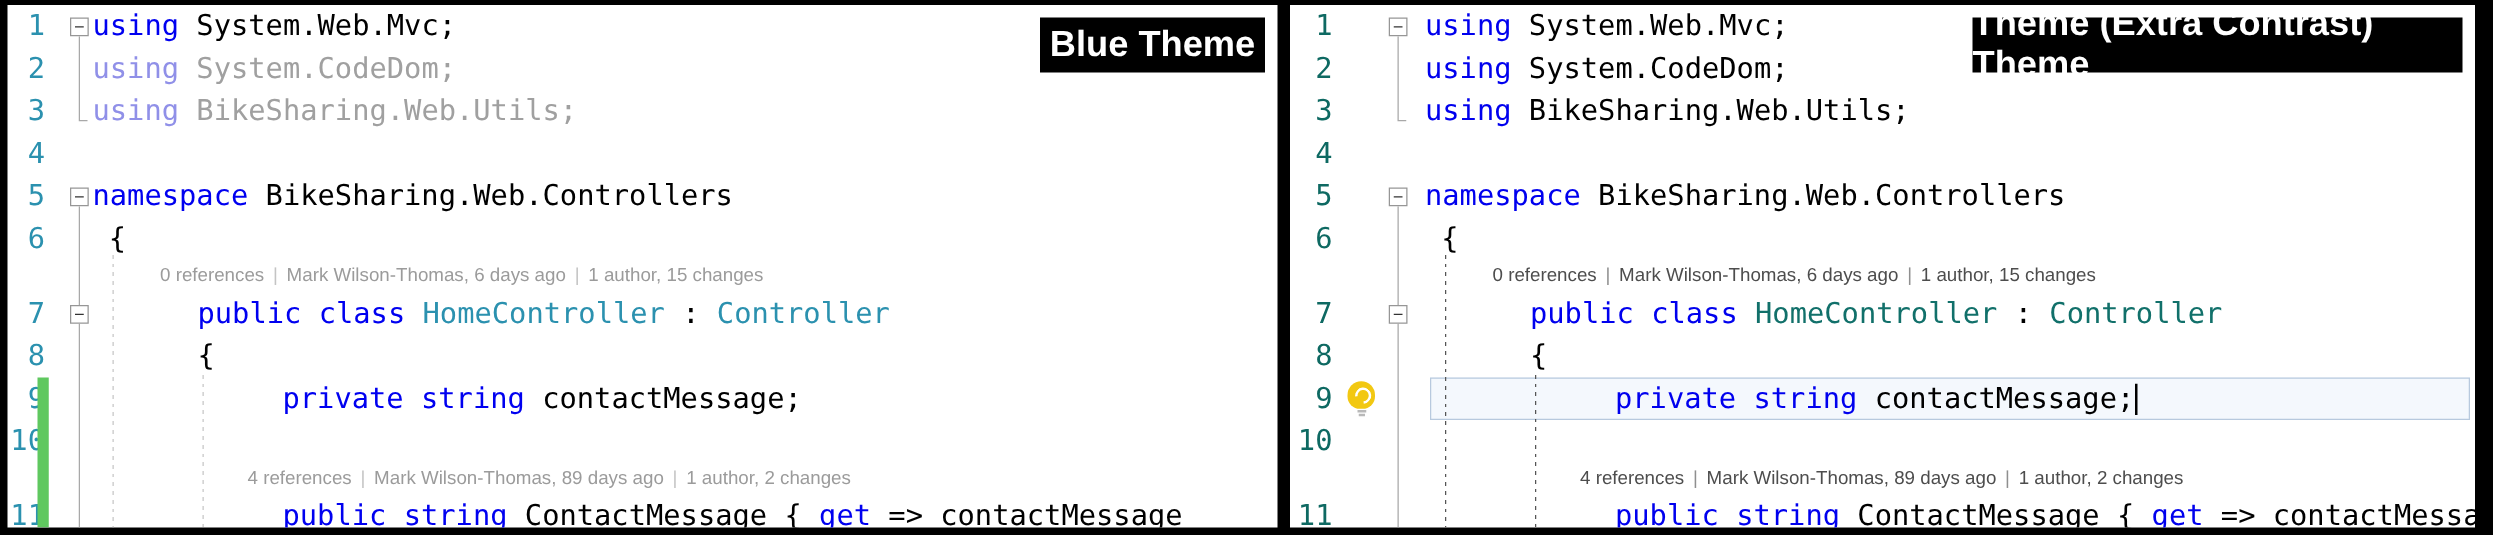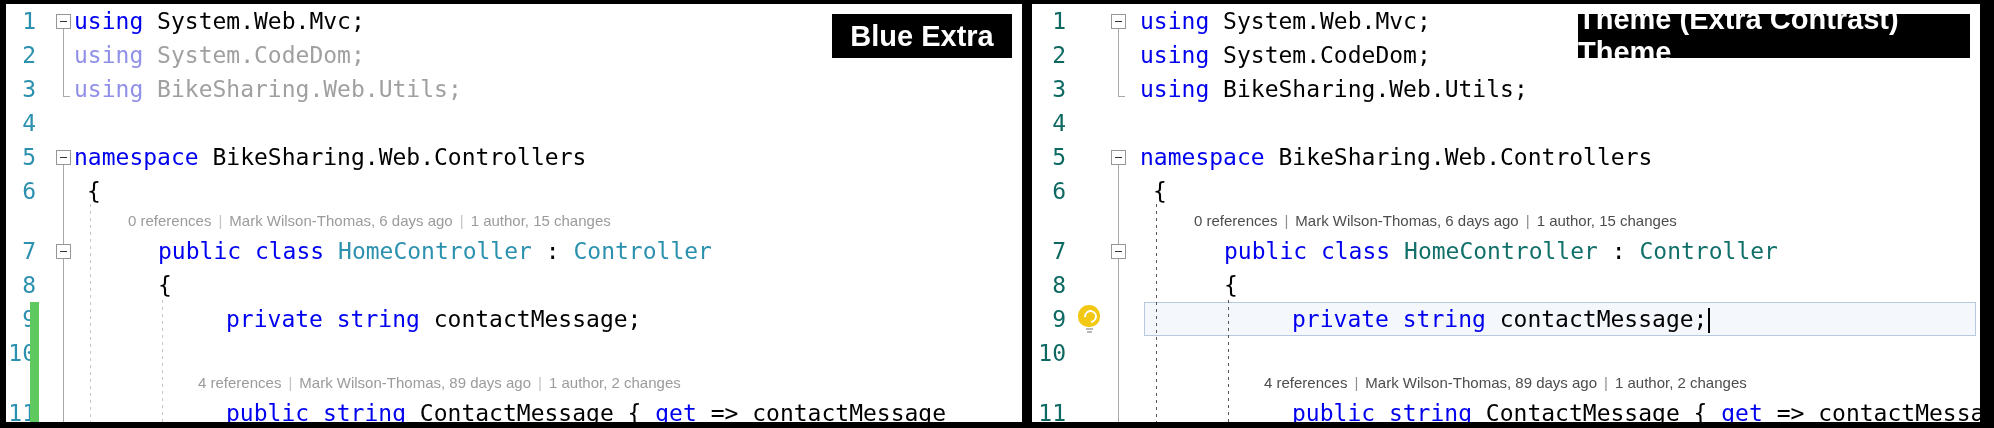--- a/index.html
+++ b/index.html
@@ -31,21 +31,21 @@
   .bulb-filament{position:absolute;left:6px;top:5px;width:9px;height:9px;border:2px solid #fff;
         border-radius:50%;border-bottom-color:transparent;transform:rotate(40deg);}
   .bulb-base{position:absolute;left:8px;top:23px;width:7px;height:2px;background:#b9b9b9;}
   .bulb-base2{position:absolute;left:9px;top:26px;width:5px;height:2px;background:#b9b9b9;}
 </style>
 </head>
 <body>
 
 <div id="stage">
   <div class="panel" id="panel-left">
-    <div class="theme-label" style="left:826px;top:10px;width:180px;height:44px;">Blue Extra</div>
+    <div class="theme-label" style="left:826px;top:10px;width:180px;height:44px;">Blue Theme</div>
   <div class="row" style="top: 0px;"><span class="num" style="color: rgb(43, 145, 175); width: 30px;">1</span><span class="code" style="left: 68px;"><span style="color: rgb(0, 0, 240);">using</span><span style="color: rgb(0, 0, 0);"> System.Web.Mvc;</span></span></div>
       <div class="row" style="top: 0px;"><span class="num" style="color: rgb(43, 145, 175); width: 30px;">2</span><span class="code" style="left: 68px;"><span style="color: rgb(144, 144, 232);">using</span><span style="color: rgb(160, 160, 160);"> System.CodeDom;</span></span></div>
       <div class="row" style="top: 0px;"><span class="num" style="color: rgb(43, 145, 175); width: 30px;">3</span><span class="code" style="left: 68px;"><span style="color: rgb(144, 144, 232);">using</span><span style="color: rgb(160, 160, 160);"> BikeSharing.Web.Utils;</span></span></div>
       <div class="row" style="top: 0px;"><span class="num" style="color: rgb(43, 145, 175); width: 30px;">4</span><span class="code" style="left: 68px;"></span></div>
       <div class="row" style="top: 0px;"><span class="num" style="color: rgb(43, 145, 175); width: 30px;">5</span><span class="code" style="left: 68px;"><span style="color: rgb(0, 0, 240);">namespace</span><span style="color: rgb(0, 0, 0);"> BikeSharing.Web.Controllers</span></span></div>
       <div class="row" style="top: 0px;"><span class="num" style="color: rgb(43, 145, 175); width: 30px;">6</span><span class="code" style="left: 81px;"><span style="color: rgb(0, 0, 0);">{</span></span></div>
       <div class="row lens"><span class="lens-text" style="left: 122px; color: rgb(155, 155, 155);"><span>0 references</span><span class="pipe" style="color: rgb(196, 196, 196);">|</span><span>Mark Wilson-Thomas, 6 days ago</span><span class="pipe" style="color: rgb(196, 196, 196);">|</span><span>1 author, 15 changes</span></span></div>
       <div class="row" style="top: 0px;"><span class="num" style="color: rgb(43, 145, 175); width: 30px;">7</span><span class="code" style="left: 152px;"><span style="color: rgb(0, 0, 240);">public class</span><span style="color: rgb(0, 0, 0);"> </span><span style="color: rgb(43, 145, 175);">HomeController</span><span style="color: rgb(0, 0, 0);"> : </span><span style="color: rgb(43, 145, 175);">Controller</span></span></div>
       <div class="row" style="top: 0px;"><span class="num" style="color: rgb(43, 145, 175); width: 30px;">8</span><span class="code" style="left: 152px;"><span style="color: rgb(0, 0, 0);">{</span></span></div>
       <div class="row" style="top: 0px;"><span class="num" style="color: rgb(43, 145, 175); width: 30px;">9</span><span class="code" style="left: 220px;"><span style="color: rgb(0, 0, 240);">private string</span><span style="color: rgb(0, 0, 0);"> contactMessage;</span></span></div>

